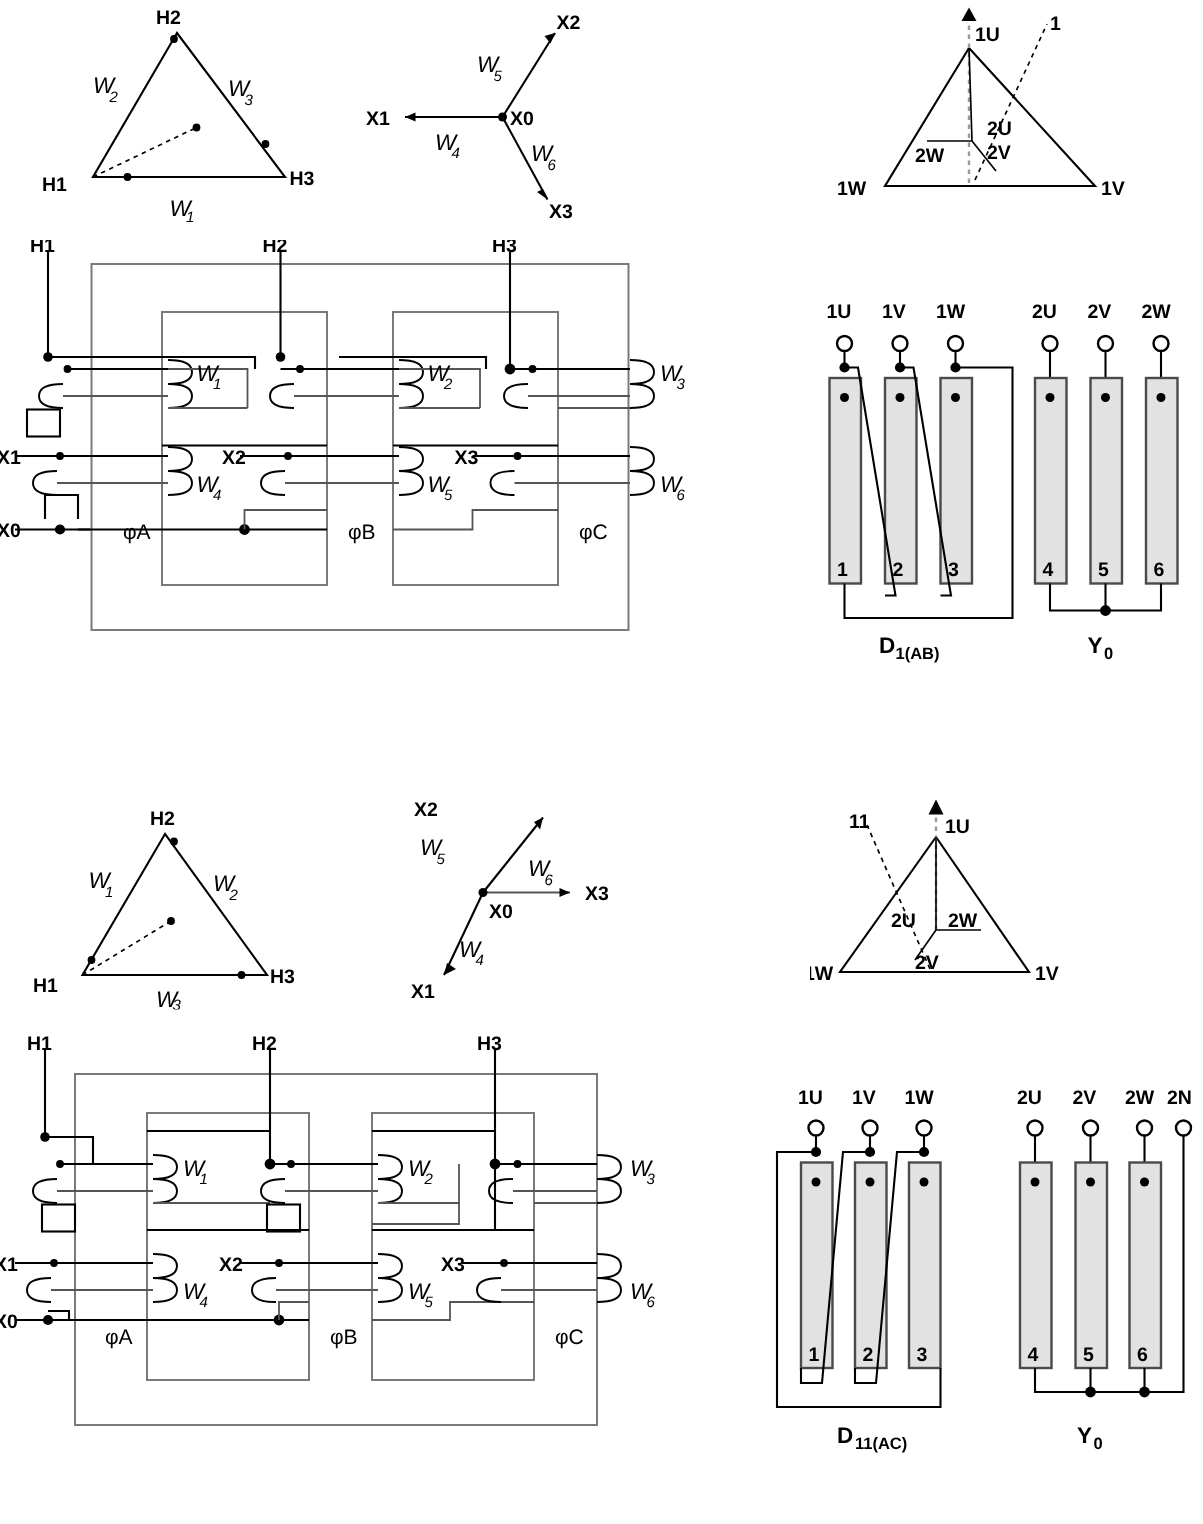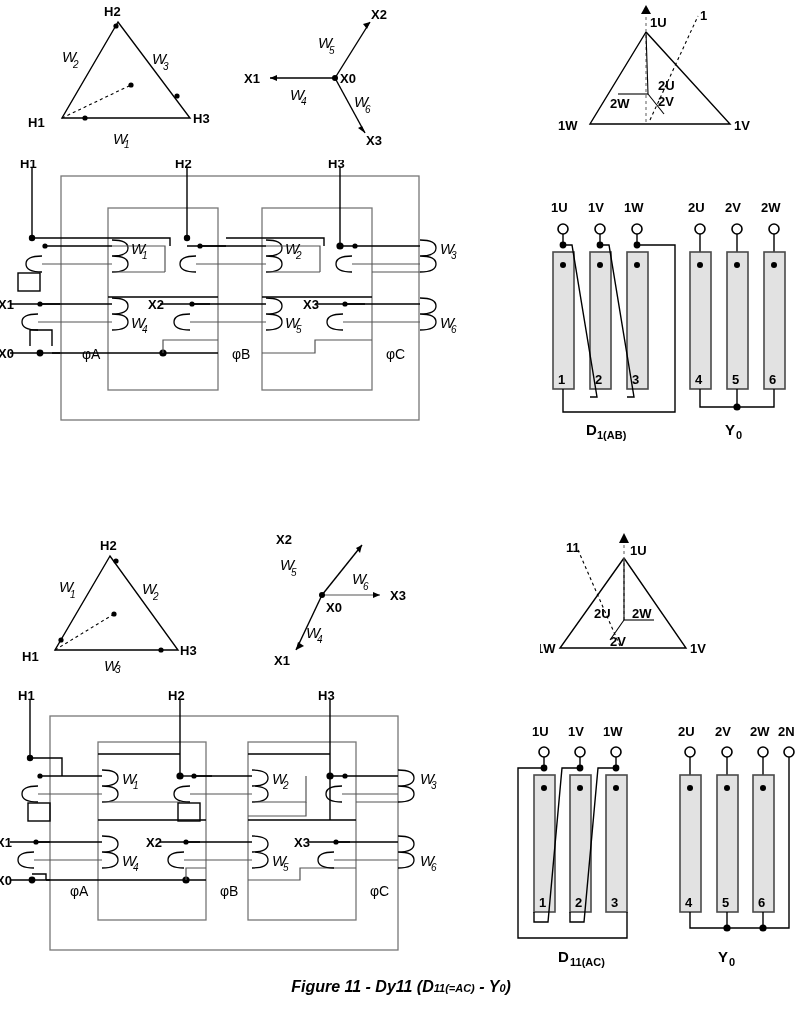--- a/index.html
+++ b/index.html
@@ -489,17 +489,14 @@
     <text class="lbl" x="278" y="36">2N</text>
     <text class="blknum" x="185" y="207">4</text>
     <text class="blknum" x="222" y="207">5</text>
     <text class="blknum" x="258" y="207">6</text>
     <text class="grp" x="218" y="262">Y</text>
     <text class="grpsub" x="229" y="266">0</text>
   </g>
 </svg>
 </div>
 
-<div class="caption" style="top:978px;">
-  <span class="cap">Figure 11 - Dy11 (D</span><span class="capsub">11(=AC)</span><span class="cap"> - Y</span><span class="capsub">0</span><span class="cap">)</span>
-</div>
 
 </div>
 
 </body></html>

